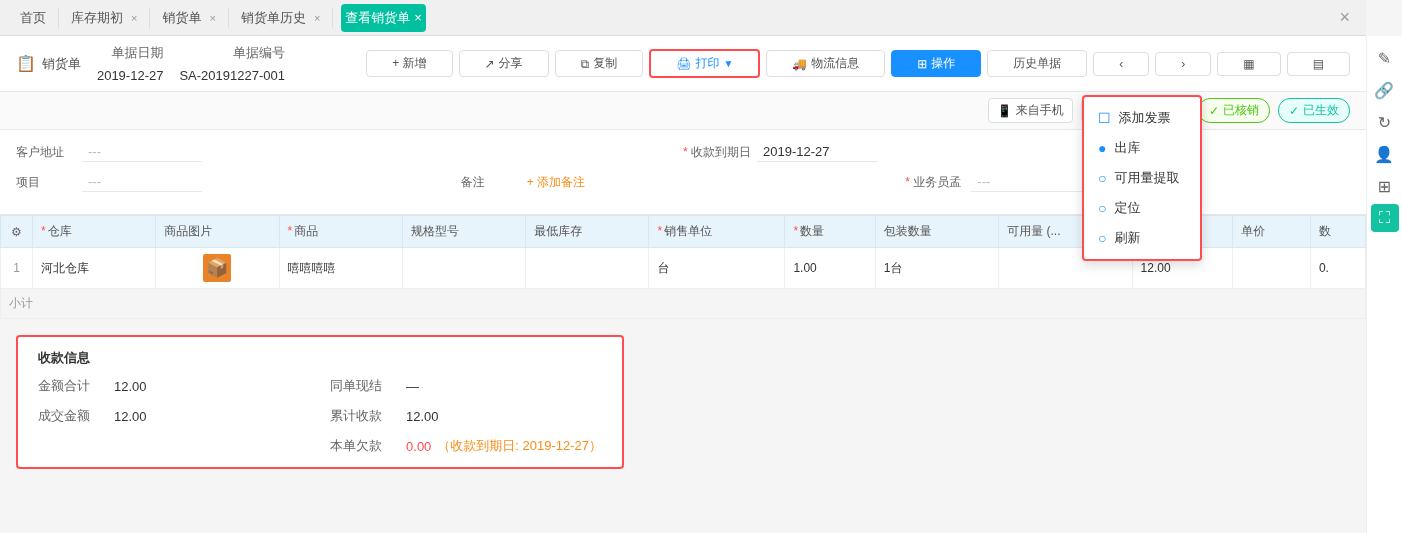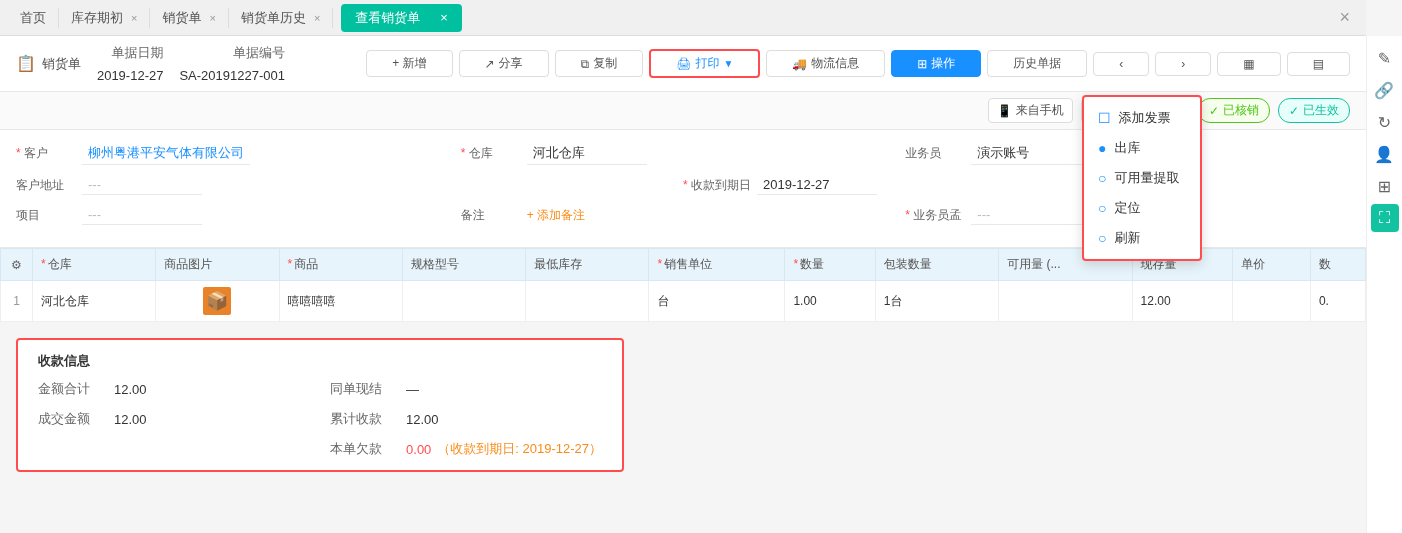--- a/index.html
+++ b/index.html
@@ -10,22 +10,22 @@
       display: flex; align-items: center; background: #f0f0f0; border-bottom: 1px solid #ddd;
       padding: 0 8px; height: 36px; position: relative;
     }
     .tab {
       display: flex; align-items: center; padding: 0 12px; height: 20px;
       border-right: 1px solid #ddd; cursor: pointer; font-size: 13px; color: #555;
       white-space: nowrap; gap: 4px;
     }
     .tab .close-x { color: #999; font-size: 11px; margin-left: 4px; cursor: pointer; }
     .tab-cta {
-      display: flex; align-items: center; padding: 0 14px; height: 28px; margin-left: 8px;
-      background: #00c0a0; color: #fff; border-radius: 4px; cursor: pointer; font-size: 13px; gap: 20px;
+      display: flex; align-items: center; padding: 0 4px; height: 28px; margin-left: 8px;
+      background: #00c0a0; color: #fff; border-radius: 4px; cursor: pointer; font-size: 13px; gap: 4px;
     }
     .tab-bar-close {
       margin-left: auto; color: #999; cursor: pointer; font-size: 18px; padding: 0 8px;
     }
 
     
     .doc-header {
       background: #fff; border-bottom: 1px solid #e8e8e8;
       padding: 8px 16px; display: flex; align-items: center; justify-content: space-between;
     }
@@ -247,34 +247,20 @@
       <span>✓</span>
       <span>已核销</span>
     </div>
     <div class="status-badge status-teal">
       <span>✓</span>
       <span>已生效</span>
     </div>
   </div>
 
   <div class="form-area">
-    <div class="form-row">
-      <div class="form-group">
-        <span class="form-label required">客户</span>
-        <span class="form-value link">柳州粤港平安气体有限公司</span>
-      </div>
-      <div class="form-group">
-        <span class="form-label required">仓库</span>
-        <span class="form-value">河北仓库</span>
-      </div>
-      <div class="form-group">
-        <span class="form-label">业务员</span>
-        <span class="form-value">演示账号</span>
-      </div>
-    </div>
     <div class="form-row">
       <div class="form-group">
         <span class="form-label">客户地址</span>
         <span class="form-value empty">---</span>
       </div>
       <div class="form-group">
         <span class="form-label required">收款到期日</span>
         <span class="form-value">2019-12-27</span>
       </div>
     </div>
@@ -324,20 +310,23 @@
           <td></td>
           <td></td>
           <td>台</td>
           <td>1.00</td>
           <td>1台</td>
           <td></td>
           <td>12.00</td>
           <td></td>
           <td>0.</td>
         </tr>
+        <tr class="subtotal-row">
+          <td colspan="13">小计</td>
+        </tr>
       </tbody>
     </table>
   </div>
 
   <div style="background:#f5f5f5; padding: 4px 0;">
     <div class="payment-box">
       <div class="payment-title">收款信息</div>
       <div class="payment-grid">
         <div class="payment-item">
           <span class="p-label">金额合计</span>

